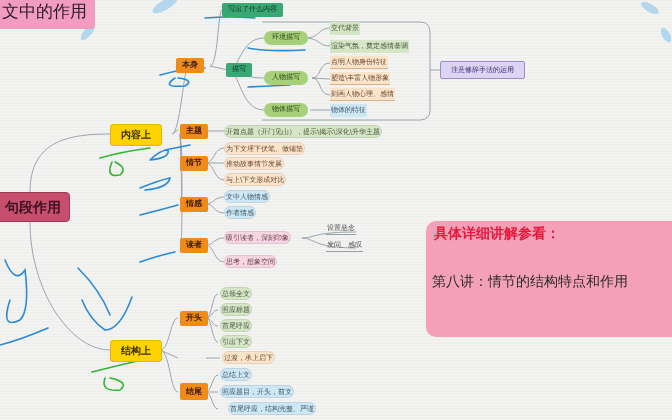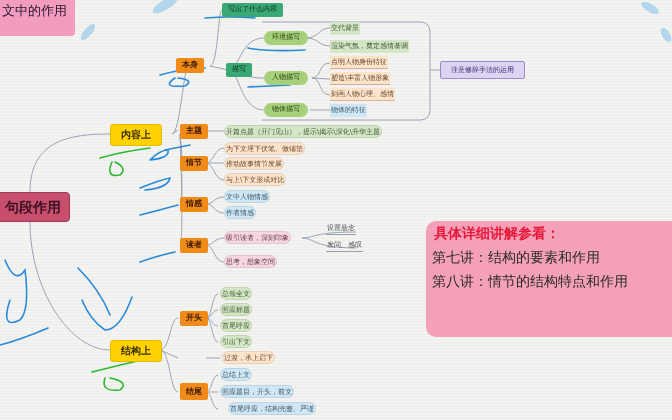--- a/index.html
+++ b/index.html
@@ -1,21 +1,21 @@
 <!DOCTYPE html>
 <html><head>
 <meta charset="utf-8">
 <style>
   html,body{margin:0;padding:0;}
   body{width:672px;height:420px;overflow:hidden;position:relative;
        background:#efefed;font-family:"DejaVu Sans",sans-serif;}
   .bg-lines{position:absolute;inset:0;
     background:repeating-linear-gradient(0deg,rgba(255,255,255,0.35) 0 1px,rgba(0,0,0,0) 1px 3px);}
-  .title{position:absolute;left:0;top:0;height:36px;padding:0 8px 0 2px;background:#f29cc0;
-    color:#2a1a2a;font-size:13px;line-height:22px;border-radius:0 0 4px 0;}
+  .title{position:absolute;left:0;top:0;height:29px;padding:0 8px 0 2px;background:#f29cc0;
+    color:#2a1a2a;font-size:17px;line-height:22px;border-radius:0 0 4px 0;}
   .node{position:absolute;box-sizing:border-box;white-space:nowrap;text-align:center;}
   .root{background:#c84e6e;color:#3a1020;font-size:14px;border-radius:4px;border:1px solid #9a3a56;
     padding:0 8px;line-height:28px;height:30px;font-weight:bold;}
   .yellow{background:#ffd200;color:#3a3000;font-size:10px;line-height:20px;height:22px;border-radius:3px;
     border:1px solid #e2b800;padding:0 10px;font-weight:bold;}
   .orange{background:#f08a18;color:#3a1800;font-size:8px;line-height:14px;height:15px;border-radius:2px;
     padding:0 6px;font-weight:bold;}
   .darkgreen{background:#3aa874;color:#0c3020;font-size:7px;line-height:13px;height:14px;border-radius:2px;padding:0 6px;}
   .lgreen{background:#a6d07a;color:#2a4010;font-size:7px;line-height:13px;height:14px;border-radius:7px;padding:0 8px;}
   .leaf{font-size:7px;line-height:12px;height:13px;padding:0 1px;color:#5a4a3a;}
@@ -164,15 +164,14 @@
 <div class="node orange" style="left:180px;top:351px;margin-top:32px;">中间</div>
 <div class="node leaf lf-peach pill" style="left:222px;top:351px;">过渡，承上启下</div>
 
 <div class="node orange" style="left:180px;top:385px;">结尾</div>
 <div class="node leaf lf-blue pill" style="left:220px;top:368px;">总结上文</div>
 <div class="node leaf lf-blue pill" style="left:220px;top:385px;">照应题目，开头，前文</div>
 <div class="node leaf lf-blue pill" style="left:220px;top:402px;margin-left:8px;">首尾呼应，结构完整、严谨</div>
 
 <div class="info">
   <div class="info-title">具体详细讲解参看：</div>
-  <div class="info-line" style="top:28px;">第七讲：结构的要素和作用</div>
   <div class="info-line" style="top:52px;">第八讲：情节的结构特点和作用</div>
 </div>
 
 </body></html>

